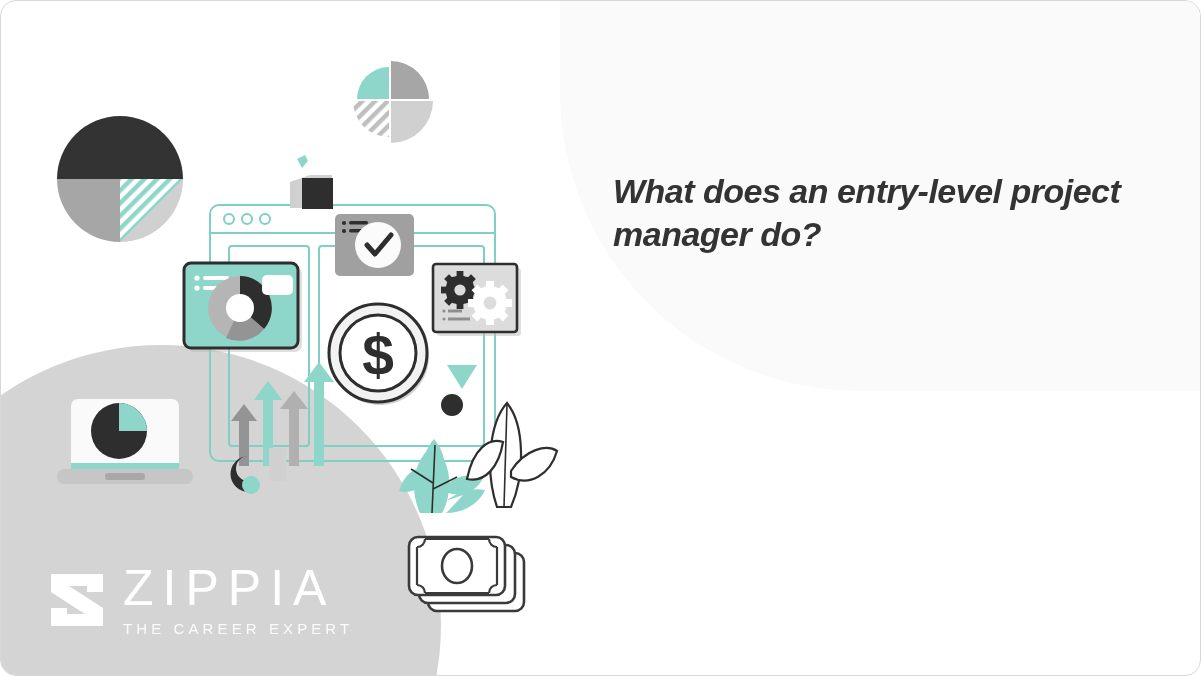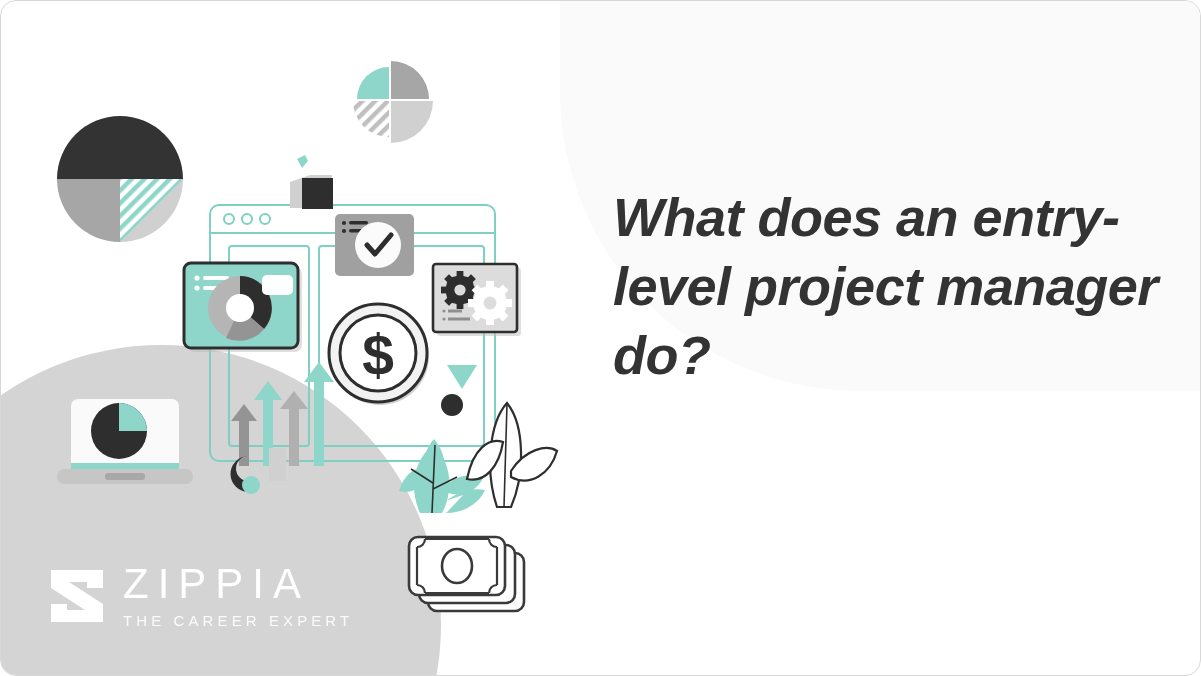--- a/index.html
+++ b/index.html
@@ -43,21 +43,21 @@
     z-index: 1;
   }
 
   
   .headline {
     position: absolute;
     left: 612px;
     top: 146px;
     width: 545px;
     z-index: 6;
-    font-size: 54px;
+    font-size: 34px;
     line-height: 1.28;
     font-weight: 700;
     font-style: italic;
     color: #333333;
     letter-spacing: -0.5px;
   }
 
   
   .logo {
     position: absolute;
@@ -65,21 +65,21 @@
     top: 562px;
     z-index: 7;
     display: flex;
     align-items: center;
     gap: 18px;
   }
   .logo-mark { width: 56px; height: 56px; display:block; }
   .logo-text { display: flex; flex-direction: column; }
   .logo-name {
     color: #ffffff;
-    font-size: 42px;
+    font-size: 50px;
     font-weight: 400;
     letter-spacing: 9px;
     line-height: 1;
   }
   .logo-tag {
     color: #ffffff;
     font-size: 15px;
     letter-spacing: 4.1px;
     margin-top: 7px;
     opacity: 0.92;

